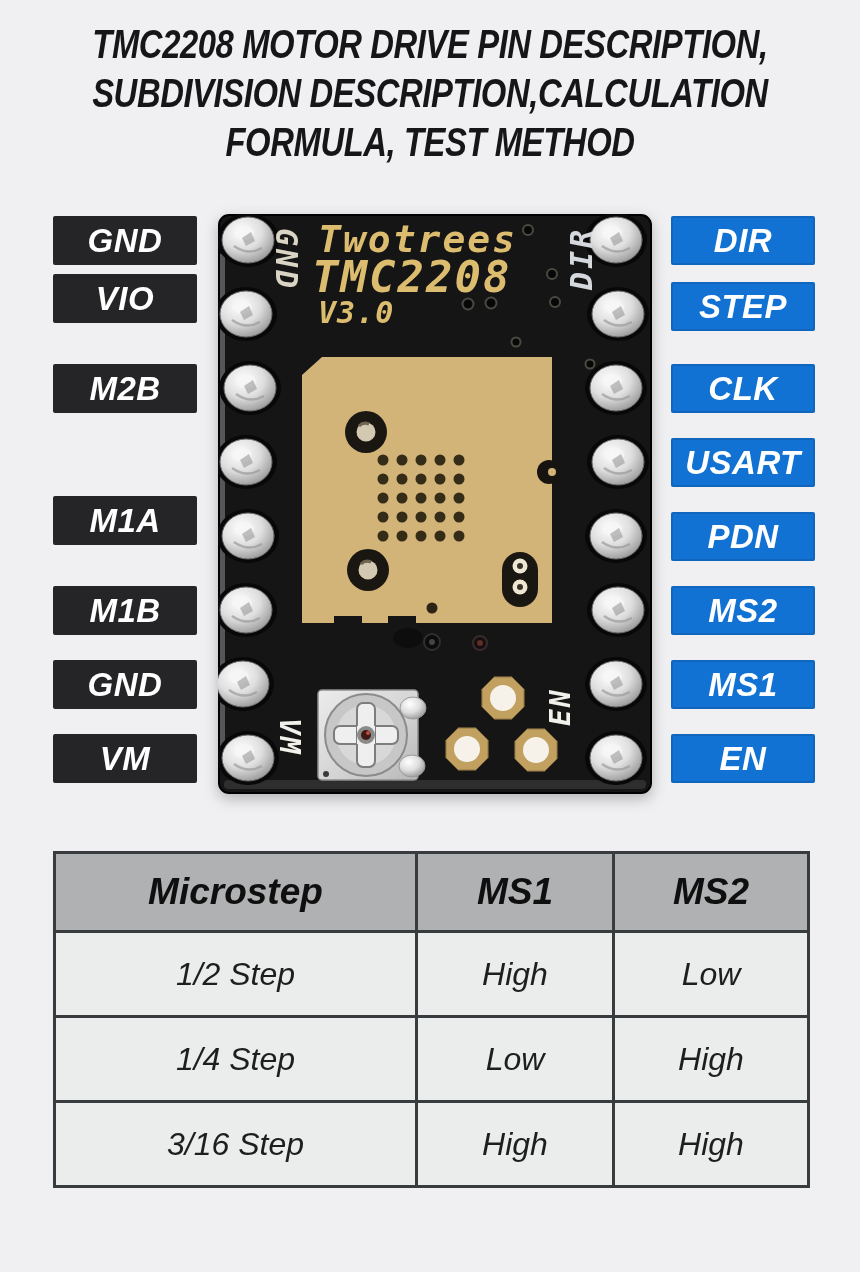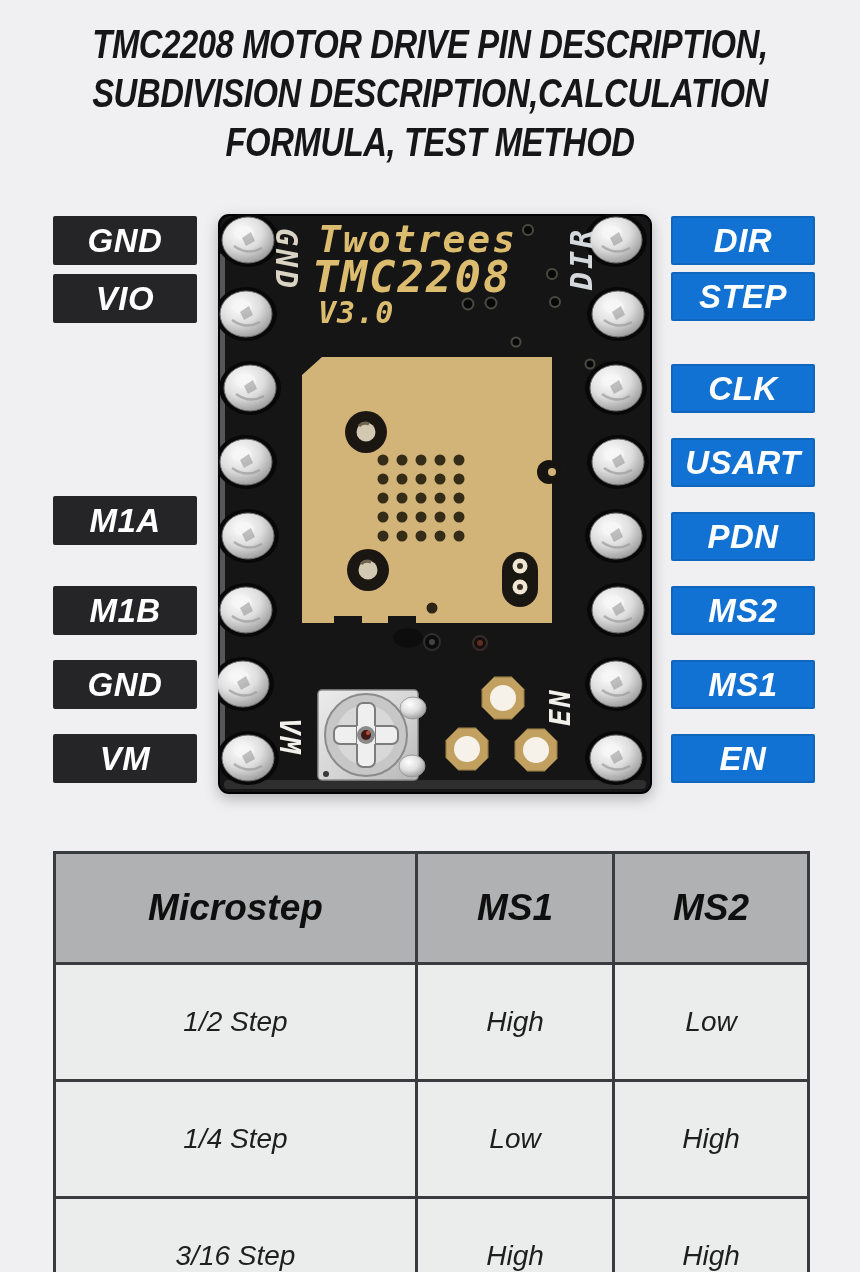--- a/index.html
+++ b/index.html
@@ -39,28 +39,28 @@
   .board text{font-family:"DejaVu Sans Mono",monospace;font-weight:bold;}
 
   
   table.ms{
     position:absolute;left:53px;top:851px;width:754px;
     border-collapse:collapse;background:#ebecec;
     table-layout:fixed;
   }
   table.ms th,table.ms td{
     border:3px solid #383c3f;text-align:center;vertical-align:middle;
-    padding:16px;
+    padding:0;
   }
   table.ms th{
     height:76px;background:#b0b1b2;
     font-size:37px;font-weight:bold;color:#0f0f0f;
   }
   table.ms td{
-    height:82px;font-size:28px;font-weight:400;color:#1e1e1e;
+    height:82px;font-size:32px;font-weight:400;color:#1e1e1e;
     background:#ebecec;
   }
   .c0{width:362px;} .c1{width:197px;} .c2{width:195px;}
 </style>
 </head>
 <body>
 
 <div class="page">
 
   <div class="title">
@@ -68,37 +68,40 @@
     <div>SUBDIVISION DESCRIPTION,CALCULATION</div>
     <div>FORMULA, TEST METHOD</div>
   </div>
 
   <div class="lbadge" style="top:216px">
       <span>GND</span>
     </div>
   <div class="lbadge" style="top:274px">
       <span>VIO</span>
     </div>
+  <div class="lbadge" style="top:364px">
+      <span>M2B</span>
+    </div>
   <div class="lbadge" style="top:496px">
       <span>M1A</span>
     </div>
   <div class="lbadge" style="top:586px">
       <span>M1B</span>
     </div>
   <div class="lbadge" style="top:660px">
       <span>GND</span>
     </div>
   <div class="lbadge" style="top:734px">
       <span>VM</span>
     </div>
 
   <div class="rbadge" style="top:216px">
       <span>DIR</span>
     </div>
-  <div class="rbadge" style="top:272px">
+  <div class="rbadge" style="top:282px">
       <span>STEP</span>
     </div>
   <div class="rbadge" style="top:364px">
       <span>CLK</span>
     </div>
   <div class="rbadge" style="top:438px">
       <span>USART</span>
     </div>
   <div class="rbadge" style="top:512px">
       <span>PDN</span>

